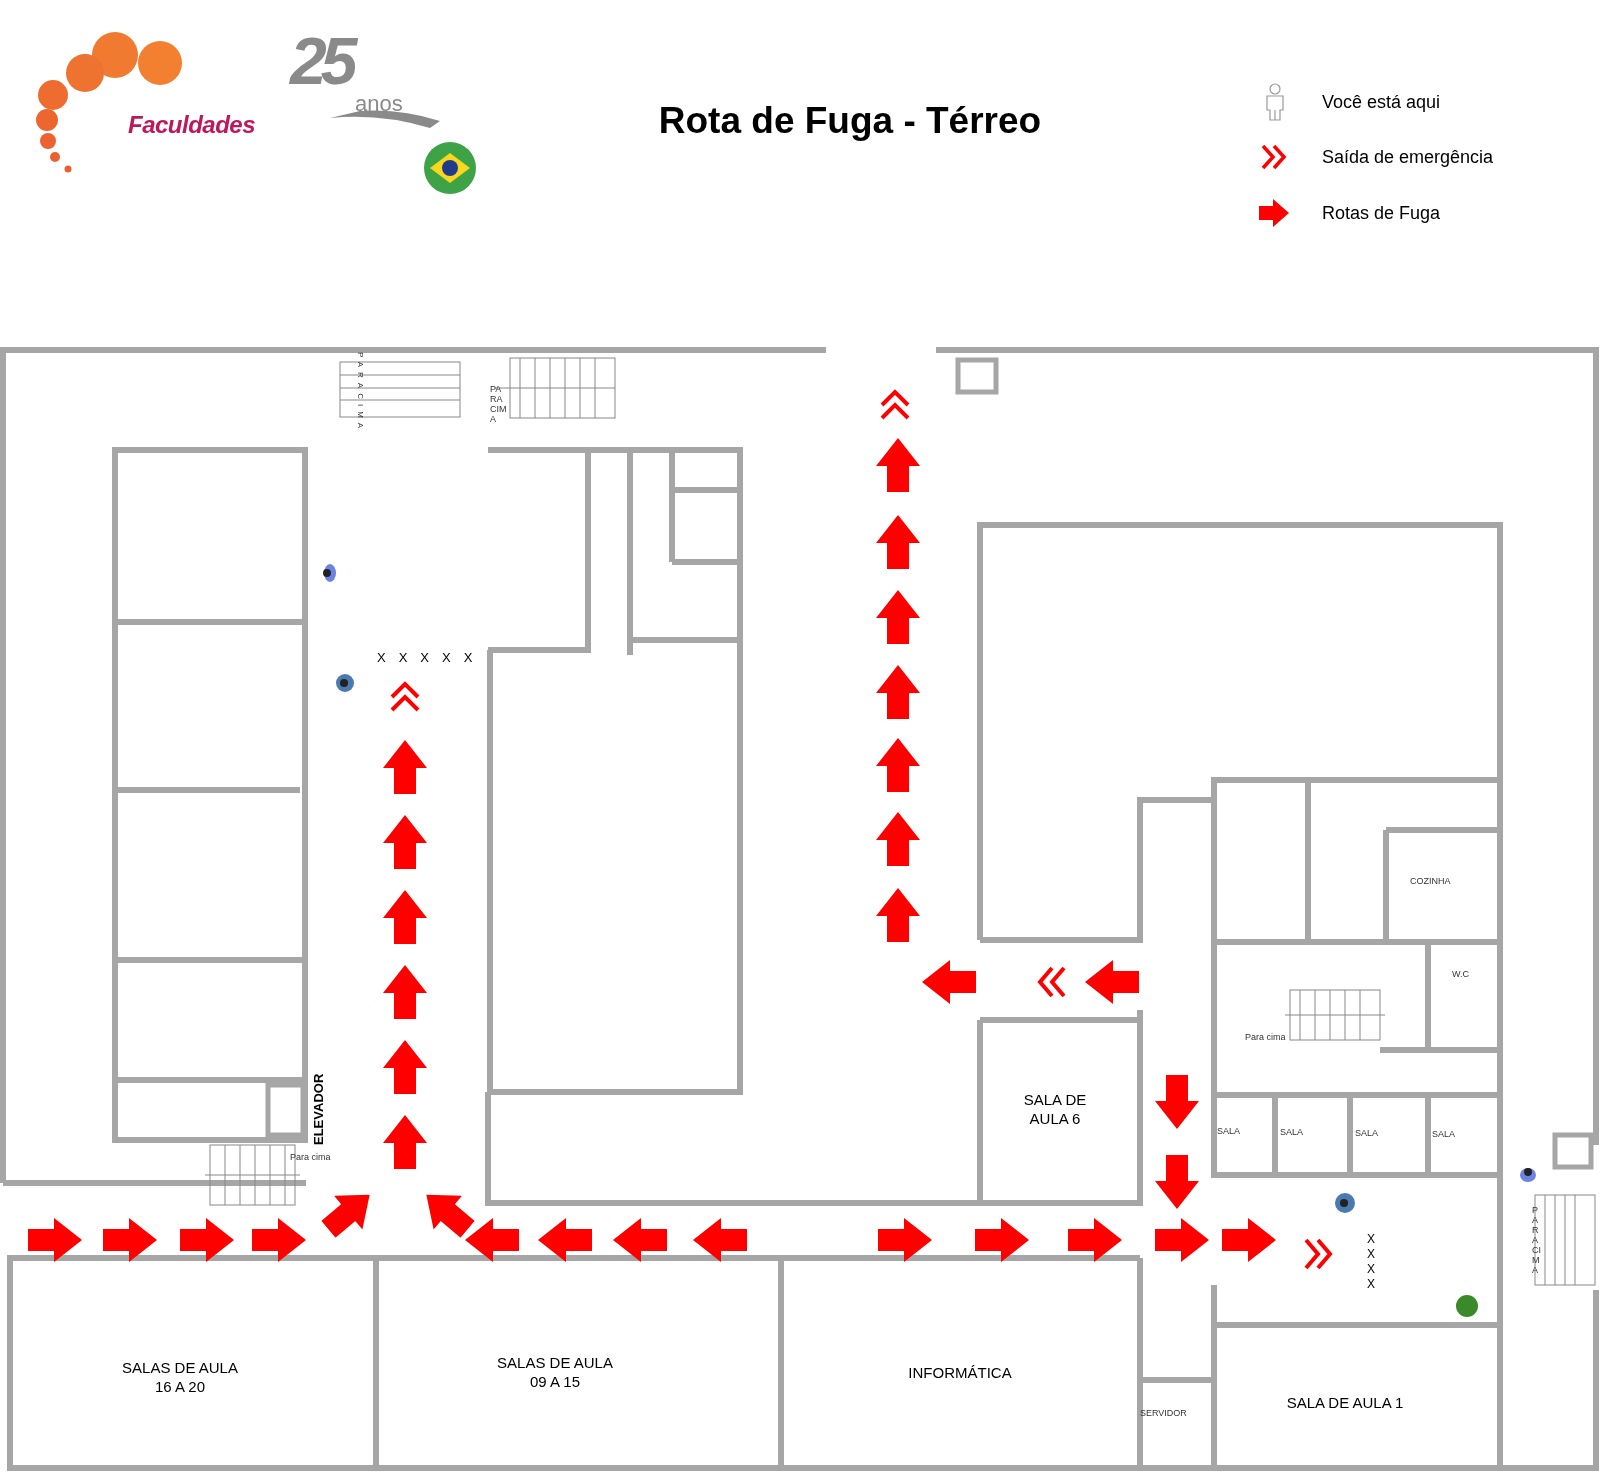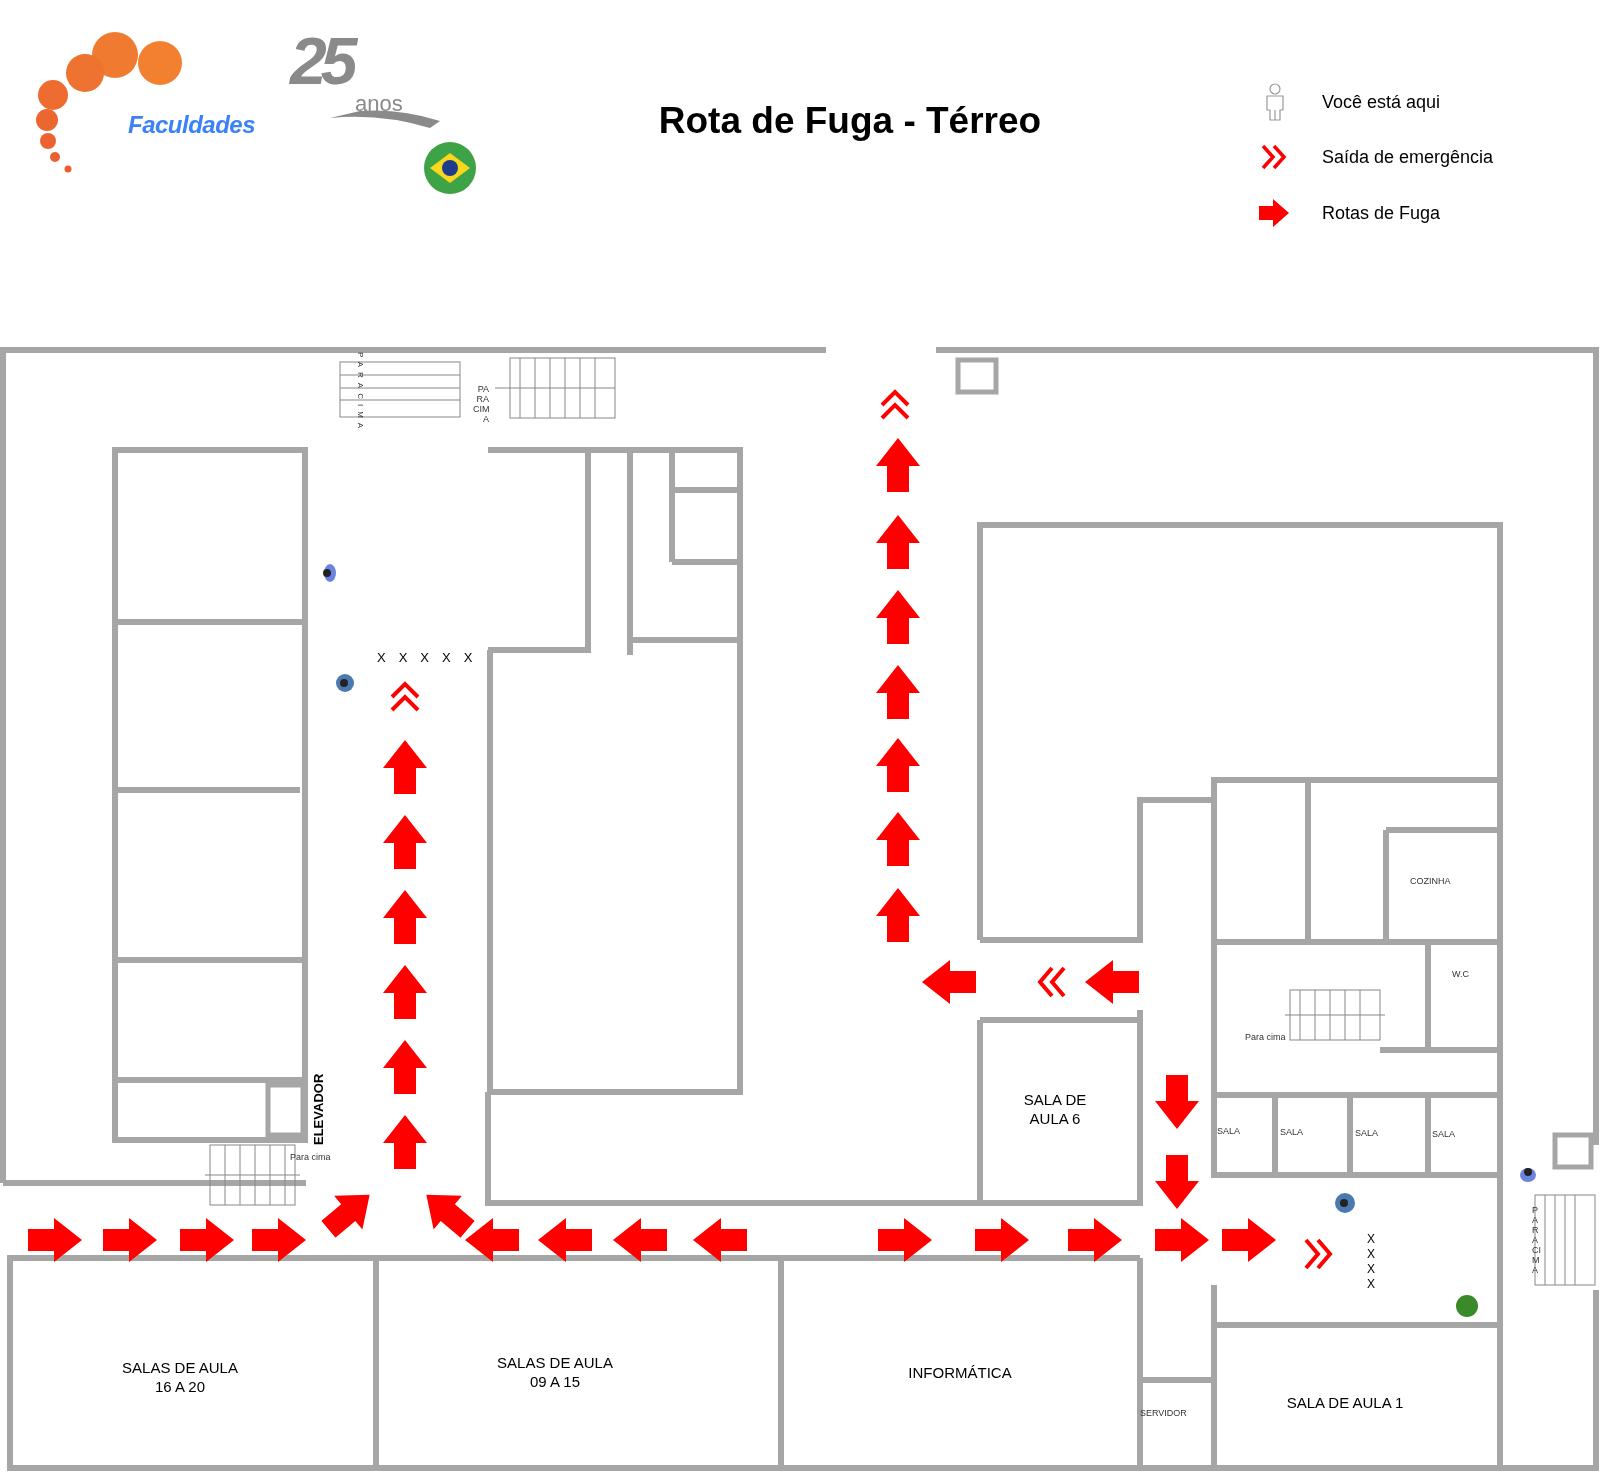--- a/index.html
+++ b/index.html
@@ -1,19 +1,19 @@
 <!DOCTYPE html>
 <html><head>
 <meta charset="utf-8">
 <style>
   html,body{margin:0;padding:0;background:#fff;}
   body{width:1600px;height:1474px;position:relative;overflow:hidden;font-family:"Liberation Sans",sans-serif;color:#000;}
   .abs{position:absolute;}
   #logo{left:30px;top:15px;width:470px;height:175px;margin-top:8px;}
-  .logo-fac{position:absolute;left:98px;top:88px;font-size:24px;font-weight:bold;font-style:italic;color:#3b82f6;letter-spacing:-0.5px;}
+  .logo-fac{position:absolute;left:98px;top:88px;font-size:24px;font-weight:bold;font-style:italic;color:#be185d;letter-spacing:-0.5px;}
   .logo-sc{position:absolute;left:50px;top:98px;font-size:64px;font-weight:bold;font-style:italic;color:#231815;letter-spacing:-2px;}
   .logo-25{position:absolute;left:260px;top:0px;font-size:66px;font-weight:bold;font-style:italic;color:#8a8a8a;letter-spacing:-6px;}
   .logo-anos{position:absolute;left:325px;top:68px;font-size:22px;color:#8a8a8a;}
   #title{left:500px;top:100px;width:700px;text-align:center;font-size:37px;font-weight:bold;}
   .legend-row{position:absolute;left:1250px;height:40px;display:flex;align-items:center;justify-content:space-between;}
   .legend-icon{width:50px;height:40px;display:flex;align-items:center;justify-content:center;}
   .legend-label{font-size:18px;margin-left:22px;}
   #plan{left:0;top:0;}
   .lbl{position:absolute;text-align:center;font-size:15px;line-height:19px;}
   .lbl-s{position:absolute;text-align:left;font-size:9px;color:#333;}
@@ -209,20 +209,20 @@
 <div class="lbl-s" style="left:1452px;top:969px;width:30px">W.C</div>
 <div class="lbl-s" style="left:1217px;top:1126px;width:55px">SALA</div>
 <div class="lbl-s" style="left:1280px;top:1127px;width:65px">SALA</div>
 <div class="lbl-s" style="left:1355px;top:1128px;width:70px">SALA</div>
 <div class="lbl-s" style="left:1432px;top:1129px;width:65px">SALA</div>
 
 <div class="vert" style="left:311px;top:1145px">ELEVADOR</div>
 
 <div class="lbl-s" style="left:290px;top:1152px;width:50px;text-align:left">Para cima</div>
 <div class="lbl-s" style="left:1245px;top:1032px;width:50px;text-align:left">Para cima</div>
-<div class="lbl-s" style="left:473px;top:384px;width:16px;line-height:10px;text-align:right">
+<div class="lbl-s" style="left:490px;top:384px;width:16px;line-height:10px;text-align:left">
   <div>PA</div>
     <div>RA</div>
     <div>CIM</div>
     <div>A</div>
 </div>
 <div class="lbl-s" style="left:1532px;top:1205px;width:10px;word-break:break-all;line-height:10px">PARACIMA</div>
 <div class="abs" style="left:365px;top:352px;font-size:8px;letter-spacing:5px;color:#333;transform:rotate(90deg);transform-origin:left top">PARACIMA</div>
 
 </body></html>

